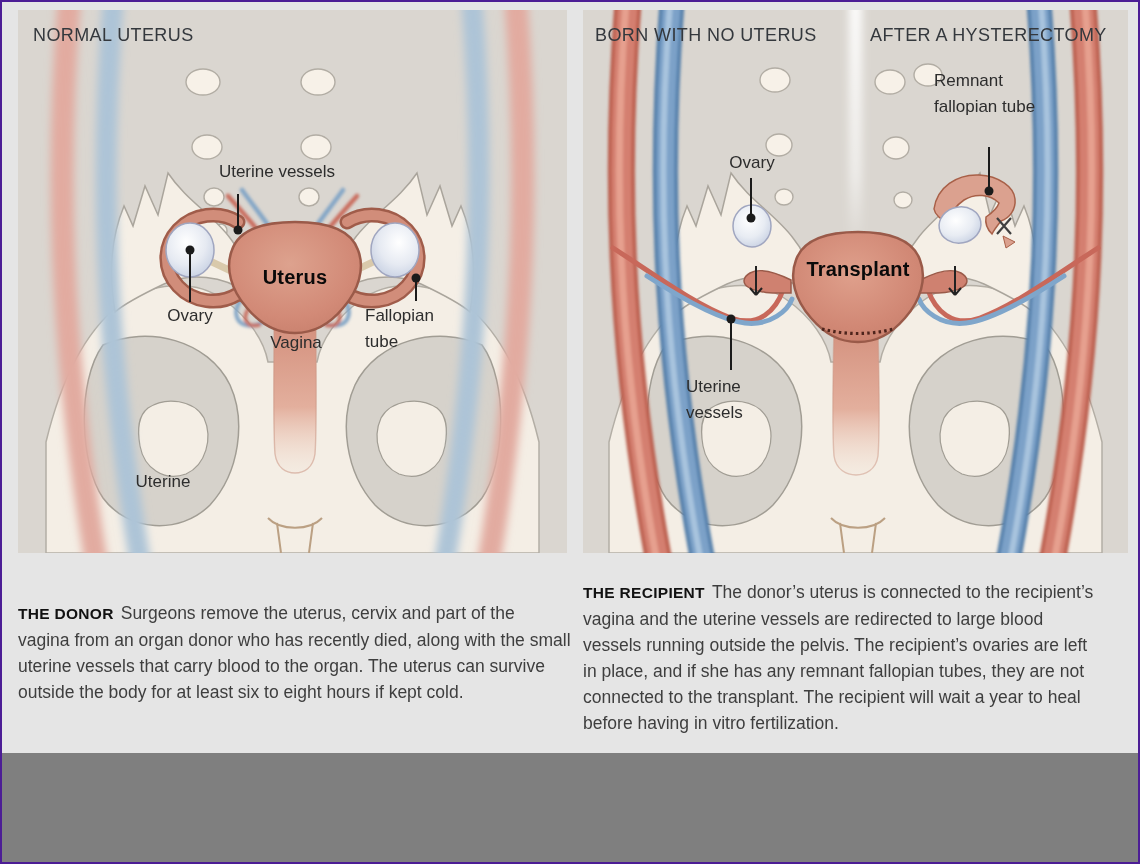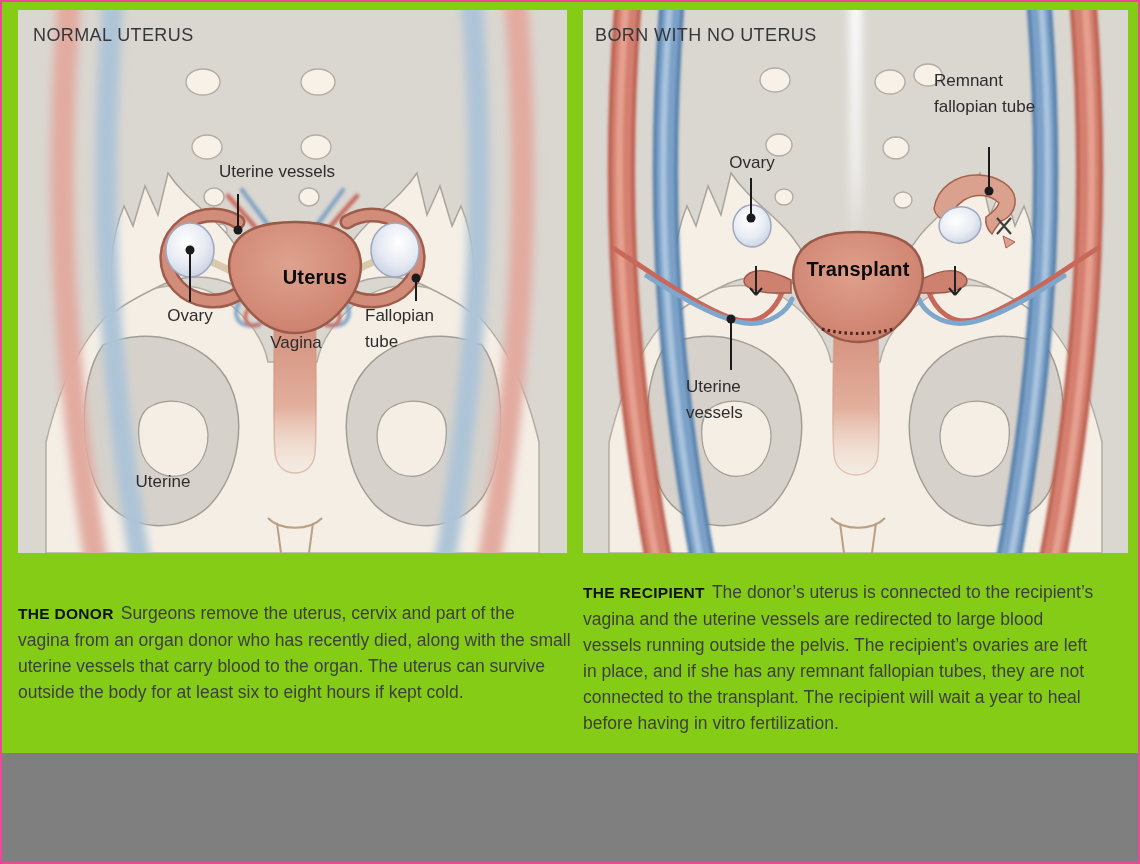--- a/index.html
+++ b/index.html
@@ -1,17 +1,17 @@
 <!DOCTYPE html>
 <html><head>
 <meta charset="utf-8">
 <style>
   html,body{margin:0;padding:0;background:#c9c9c9;}
   body{width:1140px;height:864px;position:relative;font-family:"Liberation Sans",sans-serif;}
-  .frame{position:absolute;inset:0;border:2px solid #ec4899;background:#84cc16;box-sizing:border-box;}
+  .frame{position:absolute;inset:0;border:2px solid #4c1d95;background:#e5e5e5;box-sizing:border-box;}
   .panel{position:absolute;overflow:hidden;}
   .panel-donor{left:16px;top:8px;width:549px;height:543px;}
   .panel-recipient{left:581px;top:8px;width:545px;height:543px;padding-left:24px;}
   .panel svg{position:absolute;left:0;top:0;}
   .hdr{position:absolute;font-size:18px;letter-spacing:.4px;color:#34383d;white-space:nowrap;}
   .lbl{position:absolute;transform:translate(-50%,-50%);font-size:17px;line-height:26px;color:#2d2d2d;text-align:left;white-space:nowrap;}
   .lbl.multi{transform:none;white-space:normal;}
   .lbl.big{font-weight:bold;font-size:20px;color:#0a0a0a;letter-spacing:.2px;}
   .caption{position:absolute;font-size:17.5px;line-height:26px;color:#3e3e3e;}
   .caption-donor{left:16px;top:580px;width:553px;}
@@ -109,21 +109,21 @@
         <line x1="398" y1="268" x2="398" y2="291"></line>
       </g>
       <g fill="#1b1b1b">
         <circle cx="220" cy="220" r="4.5"></circle>
           <circle cx="172" cy="240" r="4.5"></circle>
           <circle cx="398" cy="268" r="4.5"></circle>
       </g>
     </svg>
     <div class="hdr" style="left:15px;top:15px;">NORMAL UTERUS</div>
     <div class="lbl" style="left:259px;top:162px;">Uterine vessels</div>
-    <div class="lbl big" style="left:277px;top:267px;margin-left:20px;">Uterus</div>
+    <div class="lbl big" style="left:277px;top:267px;">Uterus</div>
     <div class="lbl" style="left:172px;top:306px;">Ovary</div>
     <div class="lbl multi" style="left:347px;top:293px;width:100px;">Fallopian tube</div>
     <div class="lbl" style="left:278px;top:333px;">Vagina</div>
     <div class="lbl" style="left:145px;top:472px;">Uterine</div>
   </div>
 
   <div class="panel panel-recipient">
     <svg viewBox="0 0 545 543" width="545" height="543">
       <defs>
         <filter id="rSoft" filterUnits="userSpaceOnUse" x="-60" y="-60" width="680" height="680">
@@ -219,20 +219,21 @@
         <line x1="406" y1="137" x2="406" y2="179"></line>
         <line x1="148" y1="311" x2="148" y2="360"></line>
       </g>
       <g fill="#1b1b1b">
         <circle cx="168" cy="208" r="4.5"></circle>
           <circle cx="406" cy="181" r="4.5"></circle>
           <circle cx="148" cy="309" r="4.5"></circle>
       </g>
     </svg>
     <div class="hdr" style="left:12px;top:15px;">BORN WITH NO UTERUS</div>
+    <div class="hdr" style="left:287px;top:15px;">AFTER A HYSTERECTOMY</div>
     <div class="lbl" style="left:169px;top:153px;">Ovary</div>
     <div class="lbl multi" style="left:351px;top:58px;width:110px;">Remnant fallopian tube</div>
     <div class="lbl big" style="left:275px;top:259px;">Transplant</div>
     <div class="lbl multi" style="left:103px;top:364px;width:88px;">Uterine vessels</div>
   </div>
 
   <p class="caption caption-donor"><span class="cap-lead">THE DONOR</span><span>Surgeons remove the uterus, cervix and part of the vagina from an organ donor who has recently died, along with the small uterine vessels that carry blood to the organ. The uterus can survive outside the body for at least six to eight hours if kept cold.</span></p>
 
   <p class="caption caption-recipient"><span class="cap-lead">THE RECIPIENT</span><span>The donor’s uterus is connected to the recipient’s vagina and the uterine vessels are redirected to large blood vessels running outside the pelvis. The recipient’s ovaries are left in place, and if she has any remnant fallopian tubes, they are not connected to the transplant. The recipient will wait a year to heal before having in vitro fertilization.</span></p>
 

